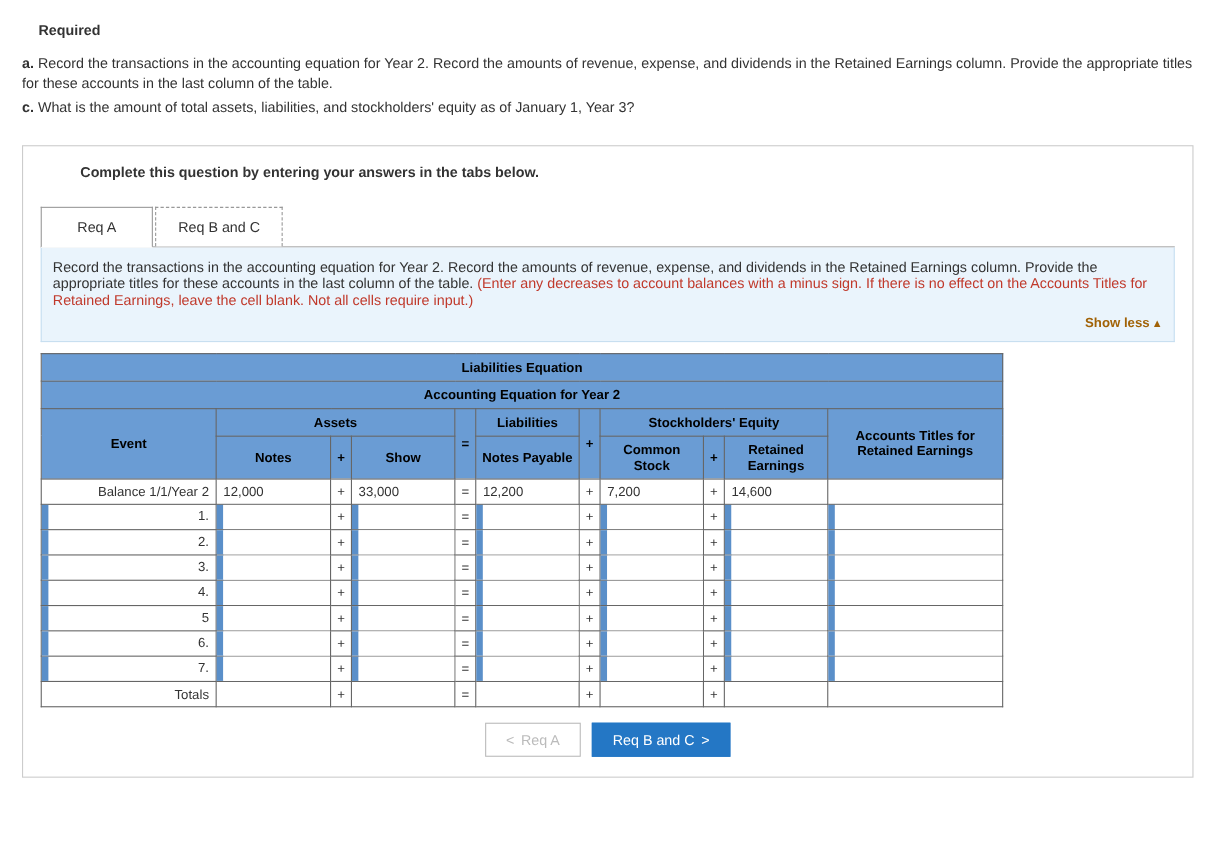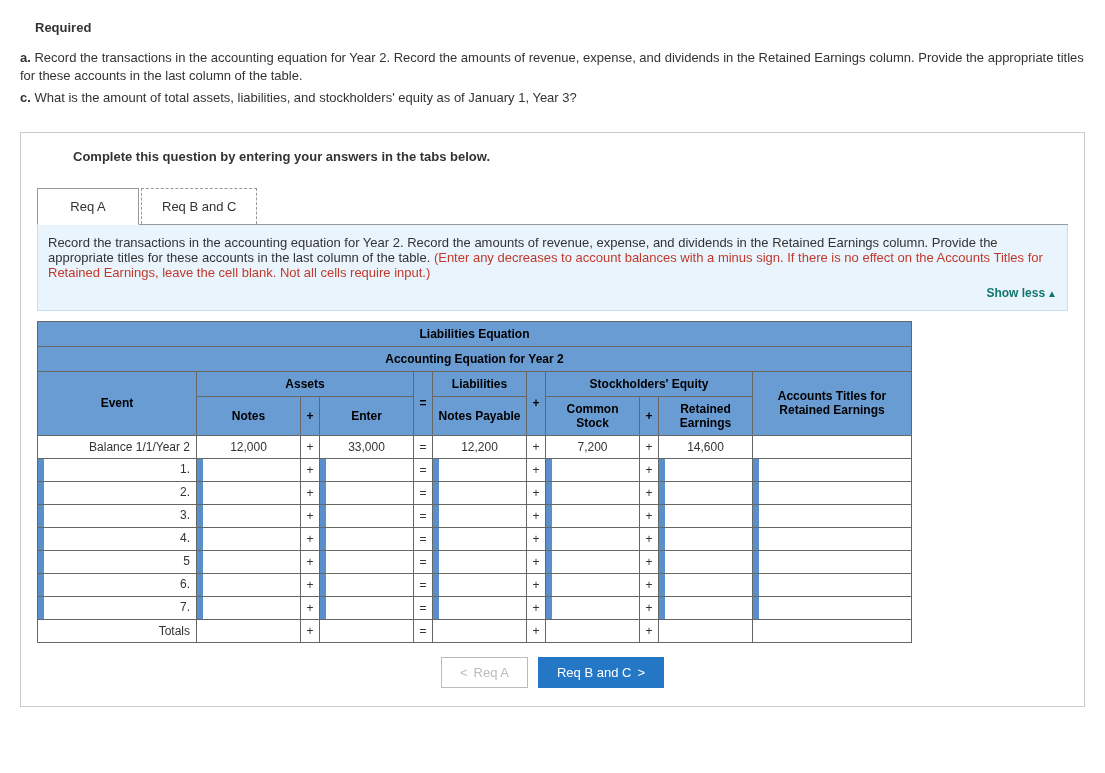--- a/index.html
+++ b/index.html
@@ -7,30 +7,30 @@
   .intro p { margin: 4px 0; line-height: 1.4; }
   .intro b { font-weight: bold; }
   .outer-box { border: 1px solid #ccc; margin-top: 24px; padding: 16px 16px 18px 16px; }
   .complete-line { font-weight: bold; margin-bottom: 24px; margin-left: 36px; }
   .tabs { display: flex; border-bottom: 1px solid #999; }
   .tab { border: 1px dashed #999; border-bottom: none; padding: 10px 20px; position: relative; margin-right: 2px; font-size: 13px; background: #fff; text-align: center; min-width: 60px; }
   .tab.active { border-style: solid; border-bottom: 1px solid #fff; margin-bottom: -1px; }
   .tab-content { border: 1px solid #c8dff0; border-top: none; background: #eaf4fc; padding: 10px 10px; }
   .tab-content .instr { color: #333; }
   .tab-content .red { color: #c0392b; }
-  .show-less { text-align: right; color: #0f766e; font-weight: bold; margin-top: 6px; font-size: 12px; }
+  .show-less { text-align: right; color: #a16207; font-weight: bold; margin-top: 6px; font-size: 12px; }
   .show-less .tri { font-size: 10px; display:inline-block; margin-left:2px; }
   table.eq { border-collapse: collapse; margin-top: 10px; }
   table.eq th, table.eq td { border: 1px solid #666; text-align: center; padding: 0; font-size: 12px; }
   table.eq th { background: #6a9cd4; color: #000; font-weight: bold; padding: 5px 4px; }
   table.eq th.title1, table.eq th.title2 { background: #6a9cd4; }
   table.eq .hdr2 { background: #6a9cd4; }
   table.eq td.op { width: 18px; min-width:18px; background:#fff; font-weight:normal;}
   table.eq td.label { text-align: right; padding: 4px 6px; }
-  table.eq td.val { text-align: center; padding: 4px 6px; margin-top: 48px; }
+  table.eq td.val { text-align: left; padding: 4px 6px; margin-top: 48px; }
   
   .inp { display:flex; align-items:stretch; height:22px; }
   .inp .nub { width:6px; background:#5a8fc9; }
   .inp .field { flex:1; background:#fff; }
   td.inputcell { padding:0; width:85px; }
   td.eventcell { width:150px; text-align:right; padding:0; }
   .ev-inp { display:flex; height:22px; }
   .ev-inp .nub { width:6px; background:#5a8fc9; }
   .ev-inp .num { flex:1; text-align:right; padding:3px 6px 0 0; }
   .nav-btns { display:flex; justify-content:center; gap:10px; margin-top:14px; }
@@ -81,21 +81,21 @@
       <th colspan="3">Assets</th>
       <th rowspan="2" class="op">=</th>
       <th>Liabilities</th>
       <th rowspan="2" class="op">+</th>
       <th colspan="3">Stockholders' Equity</th>
       <th rowspan="2" class="col-titles">Accounts Titles for Retained Earnings</th>
     </tr>
     <tr class="hdr2">
       <th class="col-cash">Notes</th>
       <th class="op">+</th>
-      <th class="col-land">Enter</th>
+      <th class="col-land">Show</th>
       <th class="col-notes">Notes Payable</th>
       <th class="col-common">Common Stock</th>
       <th class="op">+</th>
       <th class="col-ret">Retained Earnings</th>
     </tr>
 
     <tr>
       <td class="label">Balance 1/1/Year 2</td>
       <td class="val">12,000</td>
       <td class="op">+</td>

